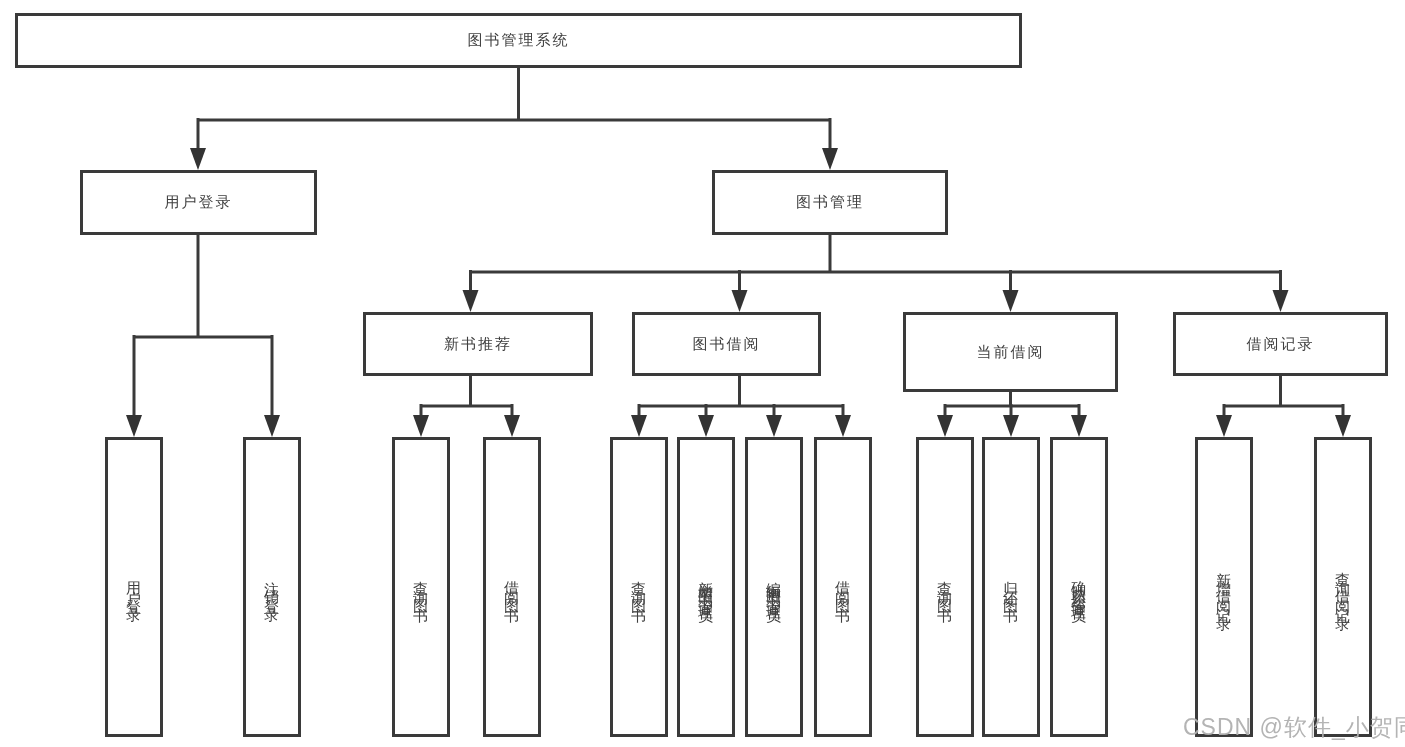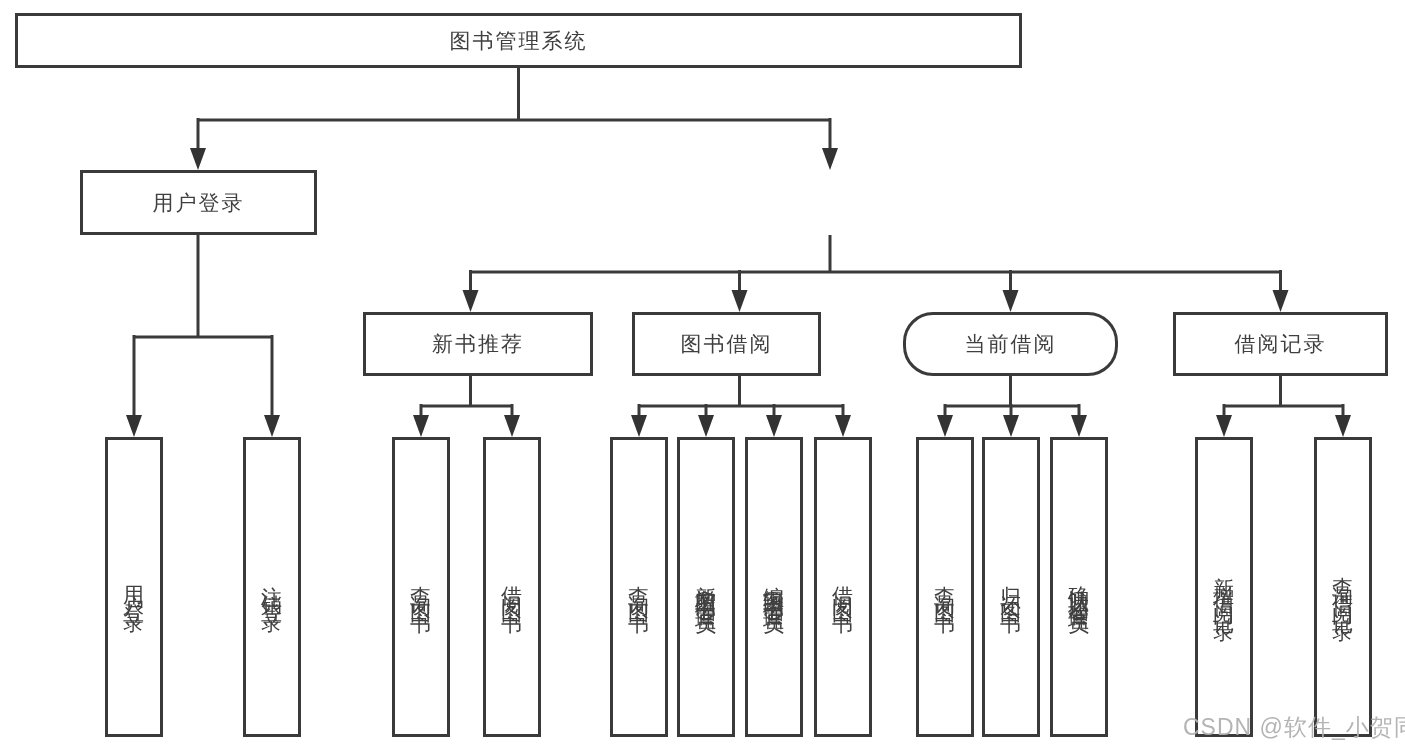--- a/index.html
+++ b/index.html
@@ -32,21 +32,21 @@
   }
   .box {
     position: absolute;
     box-sizing: border-box;
     border: 3px solid #3a3a3a;
     background: #ffffff;
     color: #3f3f3f;
     display: flex;
     align-items: center;
     justify-content: center;
-    font-size: 21px;
+    font-size: 15px;
     letter-spacing: 2px;
     z-index: 2;
   }
   .box.h {
     white-space: nowrap;
   }
   .box.v {
     writing-mode: vertical-rl;
     text-orientation: mixed;
     width: 58px;
@@ -144,24 +144,25 @@
       <path class="cline" d="M1224,404 V417"></path>
       <polygon class="ahead" points="1216,415 1232,415 1224,437"></polygon>
       <path class="cline" d="M1343,404 V417"></path>
       <polygon class="ahead" points="1335,415 1351,415 1343,437"></polygon>
     </g>
   </svg>
 
   <div class="box h" style="left:15px; top:13px; width:1007px; height:55px;">图书管理系统</div>
 
   <div class="box h" style="left:80px; top:170px; width:237px; height:65px;">用户登录</div>
+  <div class="box h" style="left:712px; top:170px; width:236px; height:65px;">图书管理</div>
 
   <div class="box h" style="left:363px; top:312px; width:230px; height:64px;">新书推荐</div>
   <div class="box h" style="left:632px; top:312px; width:189px; height:64px;">图书借阅</div>
-  <div class="box h" style="left:903px; top:312px; width:215px; height:64px;border-radius:30px;">当前借阅</div>
+  <div class="box h" style="left:903px; top:312px; width:215px; height:80px;">当前借阅</div>
   <div class="box h" style="left:1173px; top:312px; width:215px; height:64px;">借阅记录</div>
 
   <div class="box v short" style="left:105px;">用户登录</div>
   <div class="box v short" style="left:243px;">注销登录</div>
 
   <div class="box v short" style="left:392px;">查询图书</div>
   <div class="box v short" style="left:483px;">借阅图书</div>
 
   <div class="box v short" style="left:610px;">查询图书</div>
   <div class="box v long" style="left:677px;">新增图书（管理员）</div>

